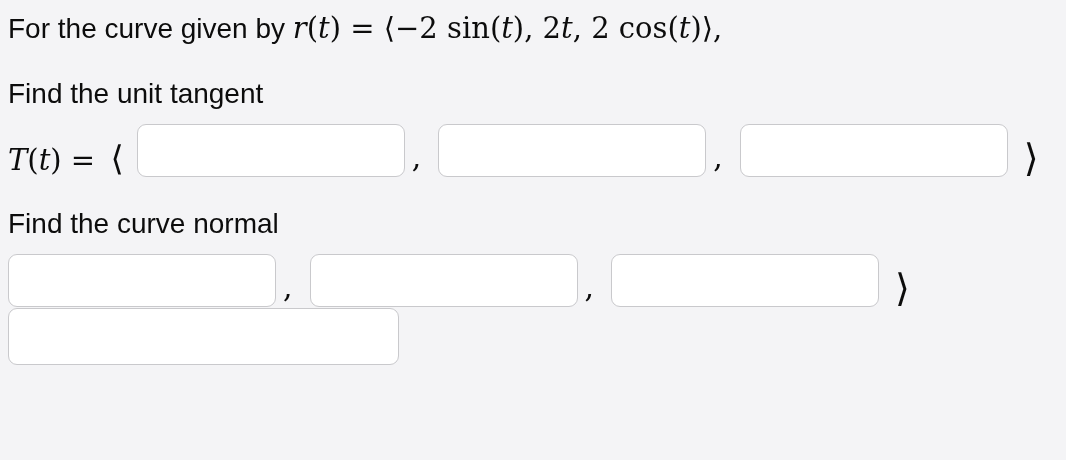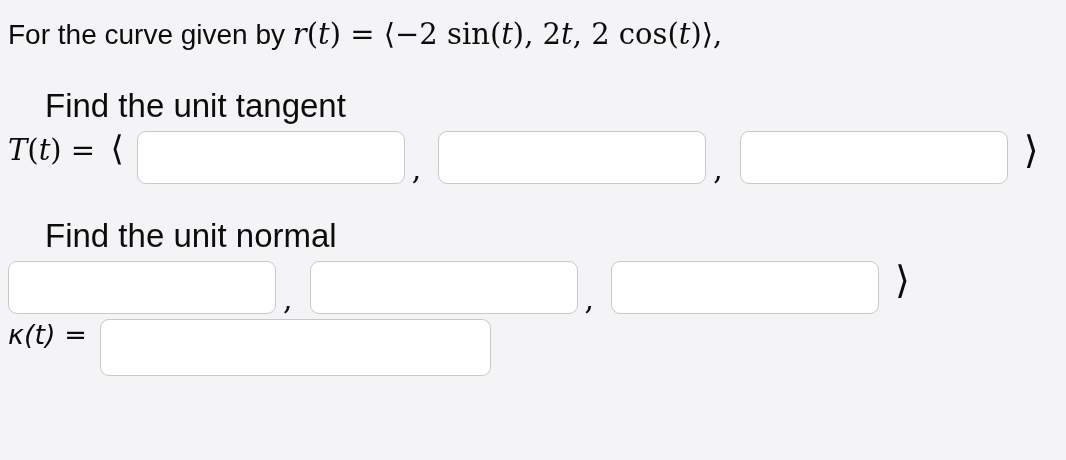--- a/index.html
+++ b/index.html
@@ -12,29 +12,28 @@
     background: #f4f4f6;
     font-family: "Liberation Sans", sans-serif;
     color: #0c0c0c;
     overflow: hidden;
   }
   .page {
     padding: 12px 0 0 8px;
   }
   .title-line {
     font-size: 28px;
-    line-height: 44px;
+    line-height: 32px;
     white-space: nowrap;
   }
   .prompt {
-    font-size: 33px;
+    font-size: 28px;
     line-height: 34px;
     margin-top: 30px;
     margin-bottom: 8px;
-    margin-left: 37px;
   }
   .prompt.first {
     margin-top: 32px;
   }
   
   .math {
     font-family: "DejaVu Serif", serif;
     font-size: 29px;
     white-space: nowrap;
   }
@@ -46,21 +45,21 @@
   }
   .kappa-label {
     font-family: "DejaVu Sans", sans-serif;
     font-size: 27px;
   }
   .kappa-label .m-var { font-style: italic; }
   .kappa-label .m-up { font-style: italic; font-weight: 300; }
   
   .answer-row {
     display: flex;
-    align-items: flex-start;
+    align-items: flex-end;
     height: 58px;
   }
   .row-label {
     margin-right: 13px;
     white-space: nowrap;
   }
   .bracket {
     font-family: "DejaVu Sans", sans-serif;
     font-weight: 300;
     font-size: 34px;
@@ -112,30 +111,29 @@
   <div class="answer-row">
     <span class="math row-label"><span><span class="m-var">T</span><span class="m-up">(</span><span class="m-var">t</span><span class="m-up">) = </span></span><span class="bracket left">⟨</span></span>
     <input class="answer-input" type="text" value="" style="">
     <span class="comma">,</span>
     <input class="answer-input" type="text" value="" style="">
     <span class="comma">,</span>
     <input class="answer-input" type="text" value="" style="">
     <span class="bracket right">⟩</span>
   </div>
 
-  <div class="prompt">Find the unit normal</div>
+  <div class="prompt">Find the curve normal</div>
 
   <div class="answer-row">
     <input class="answer-input" type="text" value="" style="">
     <span class="comma">,</span>
     <input class="answer-input" type="text" value="" style="">
     <span class="comma">,</span>
     <input class="answer-input" type="text" value="" style="">
     <span class="bracket right">⟩</span>
   </div>
 
 
   <div class="answer-row">
-    <span class="kappa-label row-label"><span class="m-var">κ</span><span class="m-up">(</span><span class="m-var">t</span><span class="m-up">) = </span></span>
     <input class="answer-input wide" type="text" value="" style="">
   </div>
 
 </div>
 
 </body></html>

